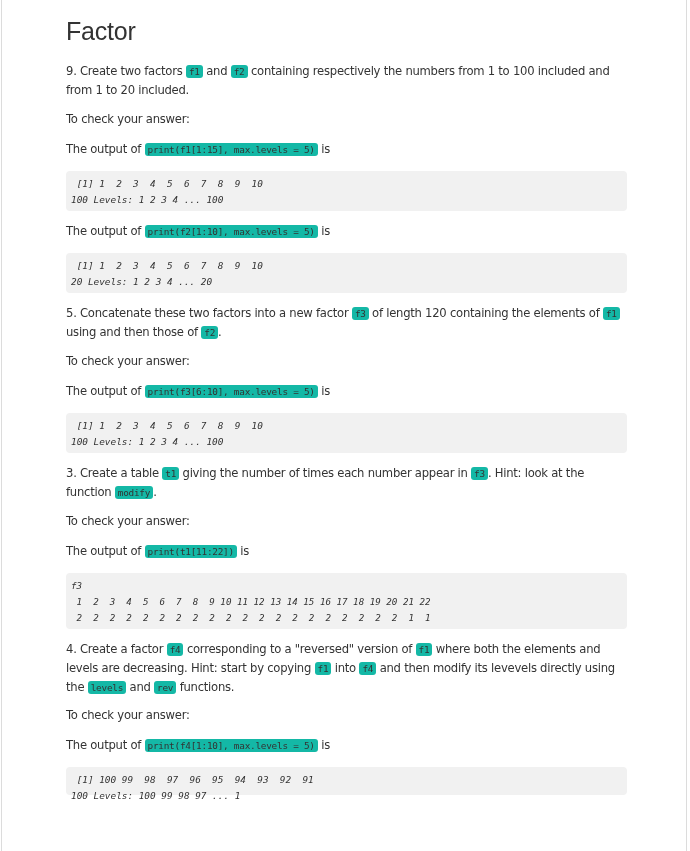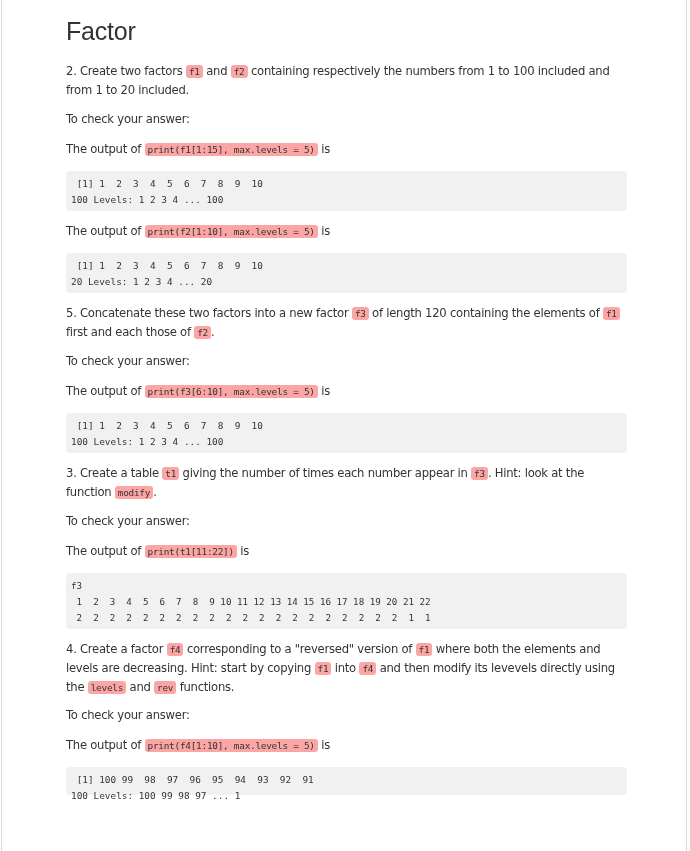--- a/index.html
+++ b/index.html
@@ -18,47 +18,47 @@
     font-family: "Liberation Sans", sans-serif;
     font-weight: 400; font-size: 25px; color: #333;
     margin: 0; position: absolute; top: 17px; left: 0; letter-spacing: -0.2px; text-align: center;
   }
   p {
     margin: 0; font-size: 11.6px; line-height: 18px; position: absolute; left: 0; width: 561px;
     letter-spacing: -0.25px;
   }
   code.inline {
     font-family: "DejaVu Sans Mono", monospace; font-size: 9.4px;
-    background: #fca5a5; padding: 1px 3px; border-radius: 3px; color: #333;
+    background: #14b8a6; padding: 1px 3px; border-radius: 3px; color: #333;
   }
   pre {
     margin: 0; position: absolute; left: 0; width: 561px; box-sizing: border-box;
     background: #f1f1f1; border-radius: 4px;
     font-family: "DejaVu Sans Mono", monospace; font-size: 9.4px; line-height: 16px;
-    padding: 5px 5px 18px 5px; color: #333; white-space: pre;
+    padding: 5px 5px 18px 5px; color: #333; white-space: pre; font-style: italic;
   }
 </style>
 </head>
 <body>
 
 <div class="frame">
 <div class="content">
 
   <h1>Factor</h1>
 
-  <p style="top:62px"><span> 2. Create two factors </span><code class="inline">f1</code><span> and </span><code class="inline">f2</code><span> containing respectively the numbers from 1 to 100 included and from 1 to 20 included.</span></p>
+  <p style="top:62px"><span> 9. Create two factors </span><code class="inline">f1</code><span> and </span><code class="inline">f2</code><span> containing respectively the numbers from 1 to 100 included and from 1 to 20 included.</span></p>
   <p style="top:110px">To check your answer:</p>
   <p style="top:140px"><span>The output of </span><code class="inline">print(f1[1:15], max.levels = 5)</code><span> is</span></p>
   <pre style="top:171px; height:40px"> [1] 1  2  3  4  5  6  7  8  9  10
 100 Levels: 1 2 3 4 ... 100</pre>
   <p style="top:222px"><span>The output of </span><code class="inline">print(f2[1:10], max.levels = 5)</code><span> is</span></p>
   <pre style="top:253px; height:40px"> [1] 1  2  3  4  5  6  7  8  9  10
 20 Levels: 1 2 3 4 ... 20</pre>
 
-  <p style="top:304px"><span> 5. Concatenate these two factors into a new factor </span><code class="inline">f3</code><span> of length 120 containing the elements of </span><code class="inline">f1</code><span> first and each those of </span><code class="inline">f2</code><span>.</span></p>
+  <p style="top:304px"><span> 5. Concatenate these two factors into a new factor </span><code class="inline">f3</code><span> of length 120 containing the elements of </span><code class="inline">f1</code><span> using and then those of </span><code class="inline">f2</code><span>.</span></p>
   <p style="top:352px">To check your answer:</p>
   <p style="top:382px"><span>The output of </span><code class="inline">print(f3[6:10], max.levels = 5)</code><span> is</span></p>
   <pre style="top:413px; height:40px"> [1] 1  2  3  4  5  6  7  8  9  10
 100 Levels: 1 2 3 4 ... 100</pre>
 
   <p style="top:464px"><span> 3. Create a table </span><code class="inline">t1</code><span> giving the number of times each number appear in </span><code class="inline">f3</code><span>. Hint: look at the function </span><code class="inline">modify</code><span>.</span></p>
   <p style="top:512px">To check your answer:</p>
   <p style="top:542px"><span>The output of </span><code class="inline">print(t1[11:22])</code><span> is</span></p>
   <pre style="top:573px; height:56px; font-size:9.2px">f3
  1  2  3  4  5  6  7  8  9 10 11 12 13 14 15 16 17 18 19 20 21 22 

